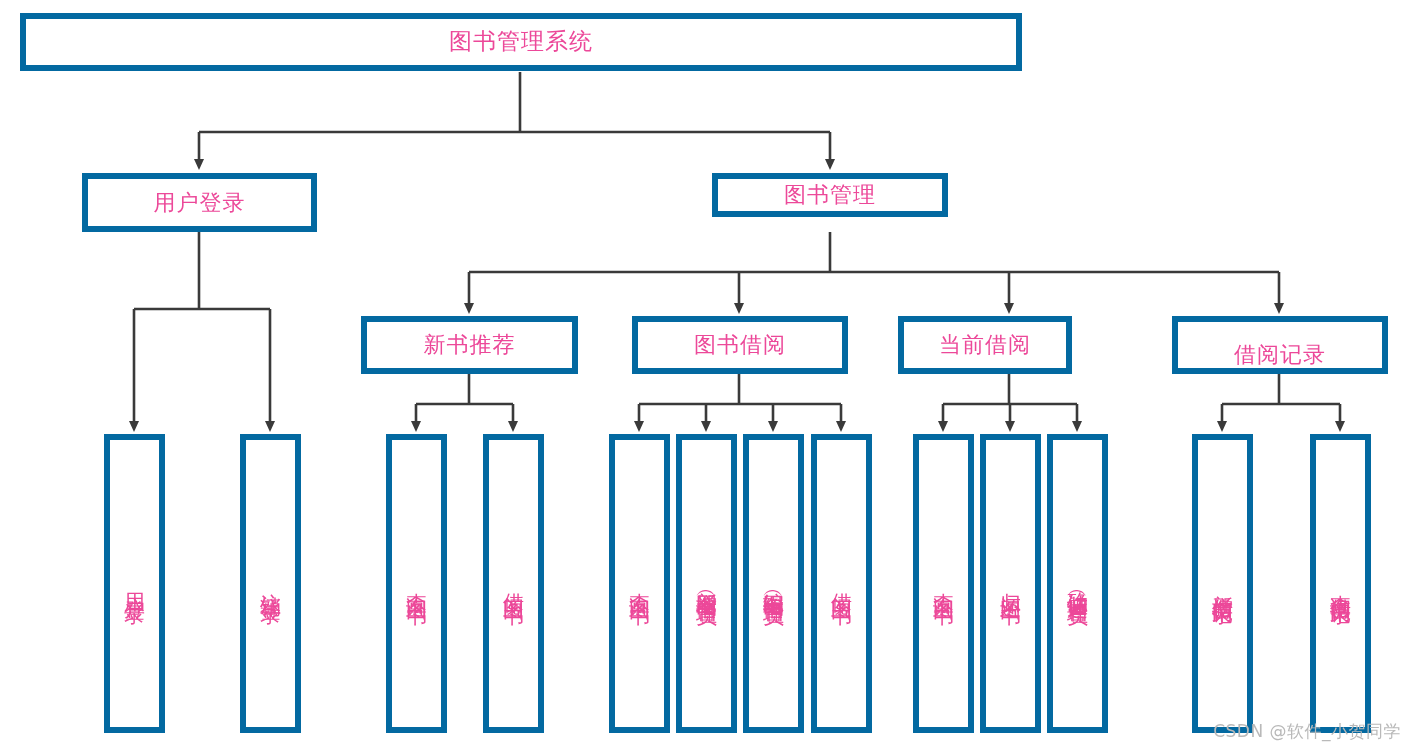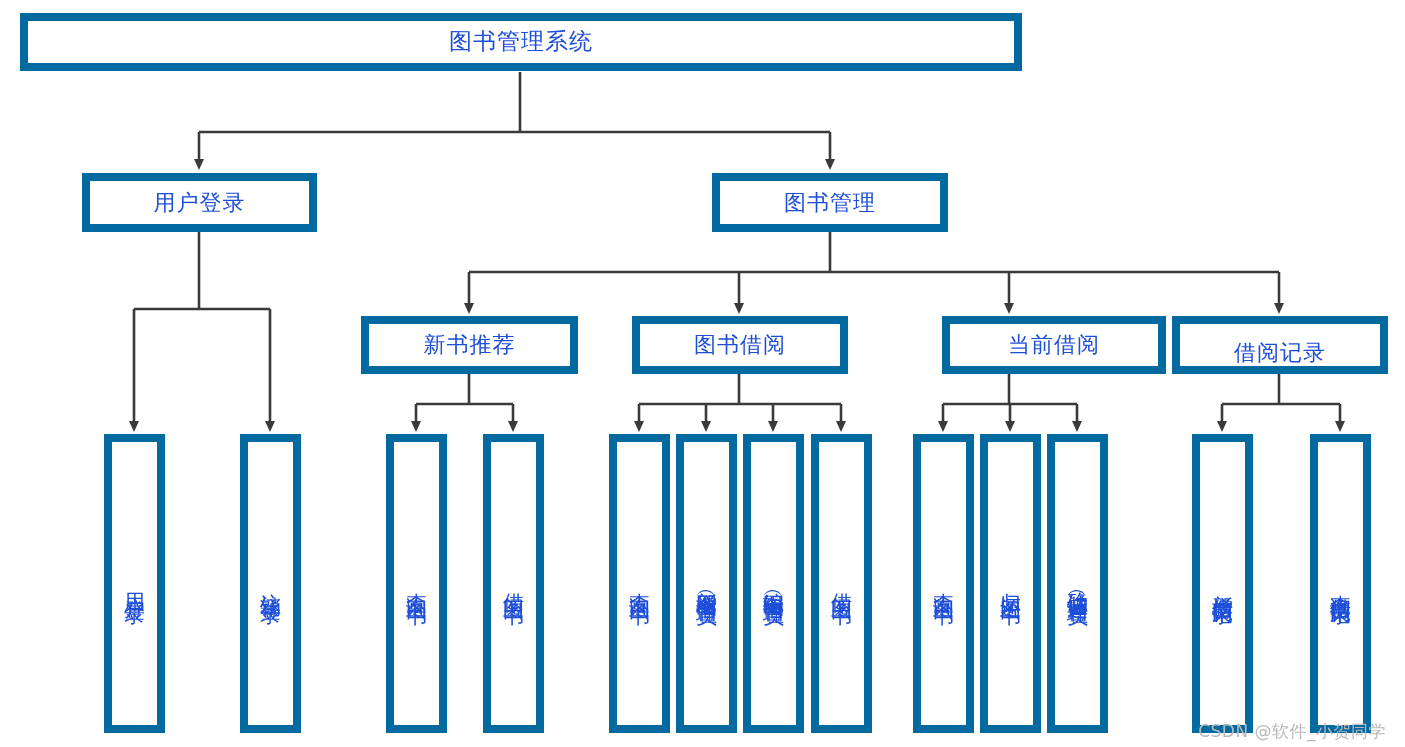--- a/index.html
+++ b/index.html
@@ -23,25 +23,25 @@
     left: 0;
     top: 0;
     width: 1405px;
     height: 747px;
     pointer-events: none;
   }
   .node {
     position: absolute;
     box-sizing: border-box;
     background: #ffffff;
-    border: 8px solid #0369a1;
+    border: 6px solid #0369a1;
     display: flex;
     align-items: center;
     justify-content: center;
-    color: #1d4ed8;
+    color: #ec4899;
     z-index: 2;
   }
   .node .label {
     display: block;
     text-align: center;
     line-height: 1.18;
     white-space: nowrap;
   }
   
   .node.horiz .label {
@@ -63,21 +63,21 @@
     font-size: 21px;
     line-height: 1.15;
     letter-spacing: 4px;
     white-space: nowrap;
   }
   .node.vert.tall-text .label {
     letter-spacing: 2px;
   }
   .watermark {
     position: absolute;
-    right: 19px;
+    right: 4px;
     bottom: 4px;
     font-size: 17px;
     color: #b9b9b9;
     letter-spacing: 0.5px;
     z-index: 5;
     white-space: nowrap;
     font-family: "DejaVu Sans", "Liberation Sans", sans-serif;
   }
 </style>
 </head>
@@ -136,33 +136,33 @@
   </svg>
 
   <div class="node horiz root" style="left:20px; top:13px; width:1002px; height:58px;">
     <span class="label">图书管理系统</span>
   </div>
 
   <div class="node horiz" style="left:82px; top:173px; width:235px; height:59px;">
     <span class="label">用户登录</span>
   </div>
 
-  <div class="node horiz" style="left:712px; top:173px; width:236px; height:59px;">
+  <div class="node horiz" style="left:712px; top:173px; width:236px; height:44px;">
     <span class="label">图书管理</span>
   </div>
 
   <div class="node horiz" style="left:632px; top:316px; width:216px; height:58px;">
     <span class="label">图书借阅</span>
   </div>
 
   <div class="node horiz" style="left:361px; top:316px; width:217px; height:58px;">
     <span class="label">新书推荐</span>
   </div>
 
-  <div class="node horiz" style="left:942px; top:316px; width:224px; height:58px;">
+  <div class="node horiz" style="left:898px; top:316px; width:174px; height:58px;">
     <span class="label">当前借阅</span>
   </div>
 
   <div class="node horiz" style="left:1172px; top:316px; width:216px; height:58px;align-items:flex-end;">
     <span class="label">借阅记录</span>
   </div>
 
   <div class="node vert" style="left:104px; top:434px; width:61px; height:299px;">
     <span class="label">用户登录</span>
   </div>

